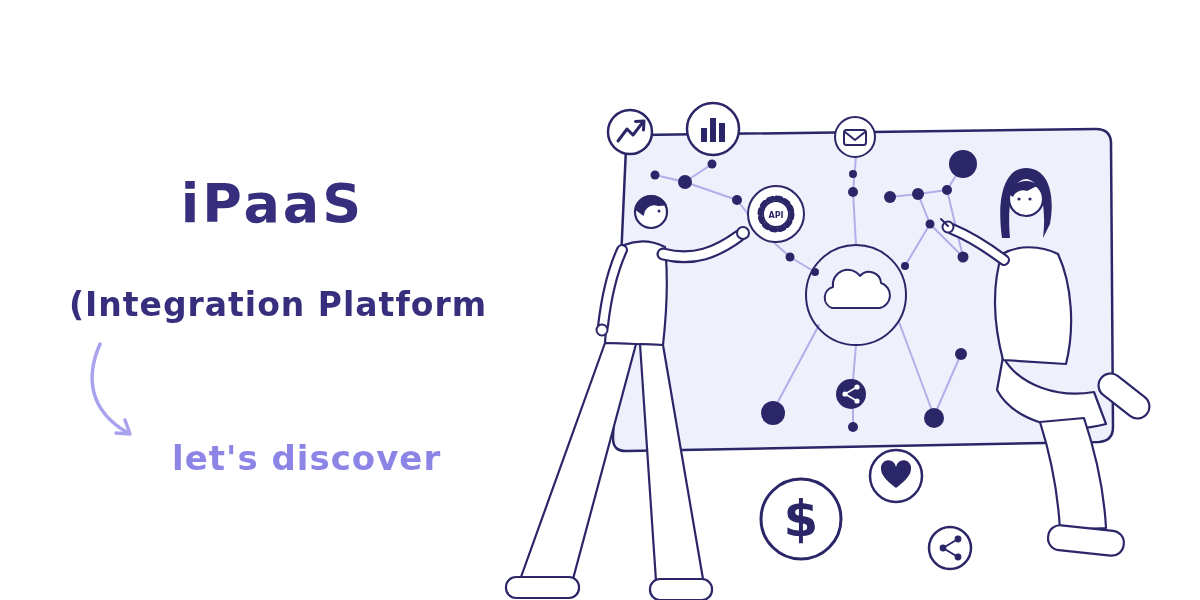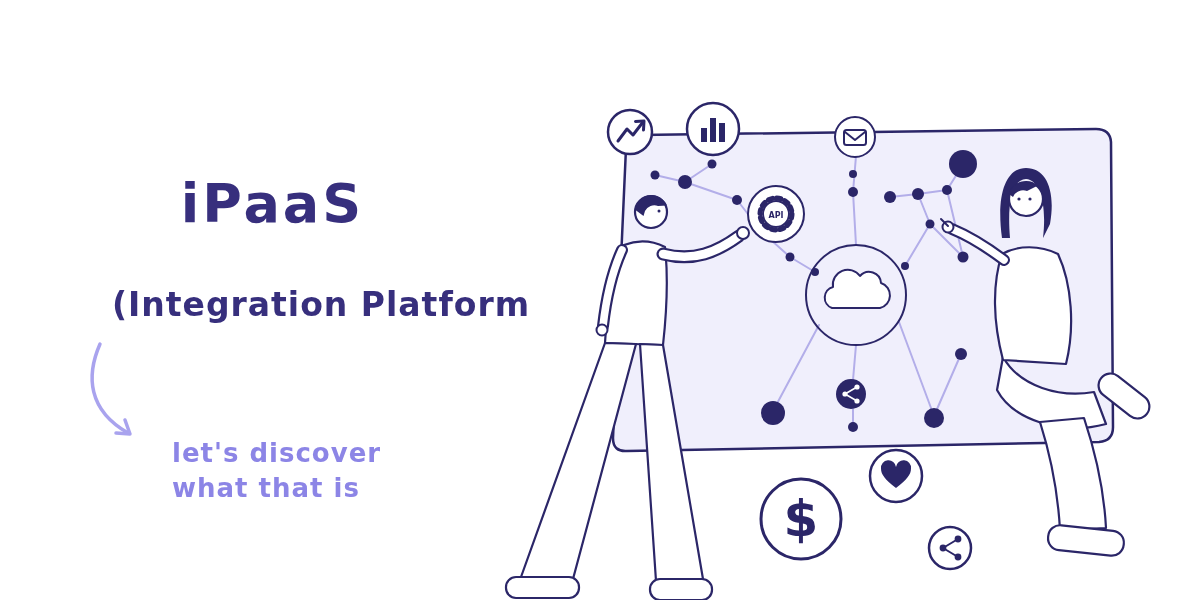--- a/index.html
+++ b/index.html
@@ -10,25 +10,25 @@
     margin-top:42px;
   }
   .title {
     position:absolute; left:0; top:130px; width:545px;
     text-align:center; font-size:54px; font-weight:bold;
     color:#372f7d; letter-spacing:3px;
   }
   .subtitle {
     position:absolute; left:0; top:228px; width:556px;
     text-align:center; font-size:33px; font-weight:bold;
-    color:#372f7d; line-height:70px; letter-spacing:1px;padding-left:43px;
+    color:#372f7d; line-height:70px; letter-spacing:1px;
   }
   .tagline {
     position:absolute; left:172px; top:394px;
-    font-size:26px; font-weight:bold; color:#8c85e6; line-height:1.35;
+    font-size:34px; font-weight:bold; color:#8c85e6; line-height:1.35;
     letter-spacing:1px;
   }
   .arrow { position:absolute; left:84px; top:296px; }
   .illustration { position:absolute; left:0; top:0; }
   text { font-family:"DejaVu Sans","Liberation Sans",sans-serif; }
 </style>
 </head>
 <body>
 
 <div class="stage">
@@ -39,21 +39,20 @@
     <div>(Integration Platform</div>
   </div>
 
   <svg class="arrow" width="70" height="112" viewBox="0 0 70 112">
     <path d="M16 6 C2 38 4 72 44 95" fill="none" stroke="#a9a3ee" stroke-width="3.5" stroke-linecap="round"></path>
     <path d="M32 95 L46 96 L41 82" fill="none" stroke="#a9a3ee" stroke-width="3.5" stroke-linecap="round" stroke-linejoin="round"></path>
   </svg>
 
   <div class="tagline">
     <div>let's discover</div>
-    <div>what that is</div>
   </div>
 
   <svg class="illustration" width="1200" height="600" viewBox="0 0 1200 600">
     <g stroke-linecap="round" stroke-linejoin="round">
 
       <path d="M640 93 L1096 87 Q1110 87 1111 100 L1113 385 Q1113 399 1099 400 L627 409 Q613 410 613 396 L626 106 Q627 93 640 93 Z" fill="#f0effc" stroke="#2b2668" stroke-width="2.5"></path>
 
       <g stroke="#b3aee9" stroke-width="2" fill="none">
         <path d="M655 133 L685 140 L712 122"></path>
         <path d="M685 140 L737 158 L762 190 L790 215 L815 230"></path>

